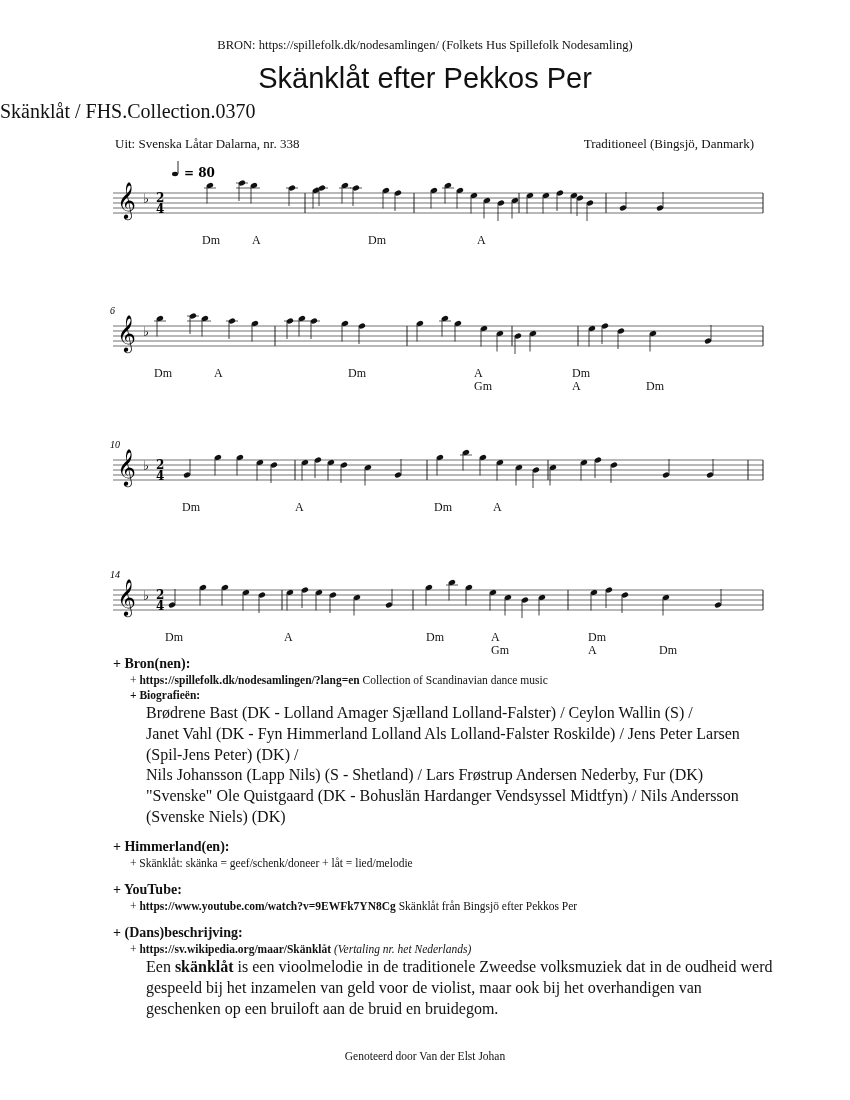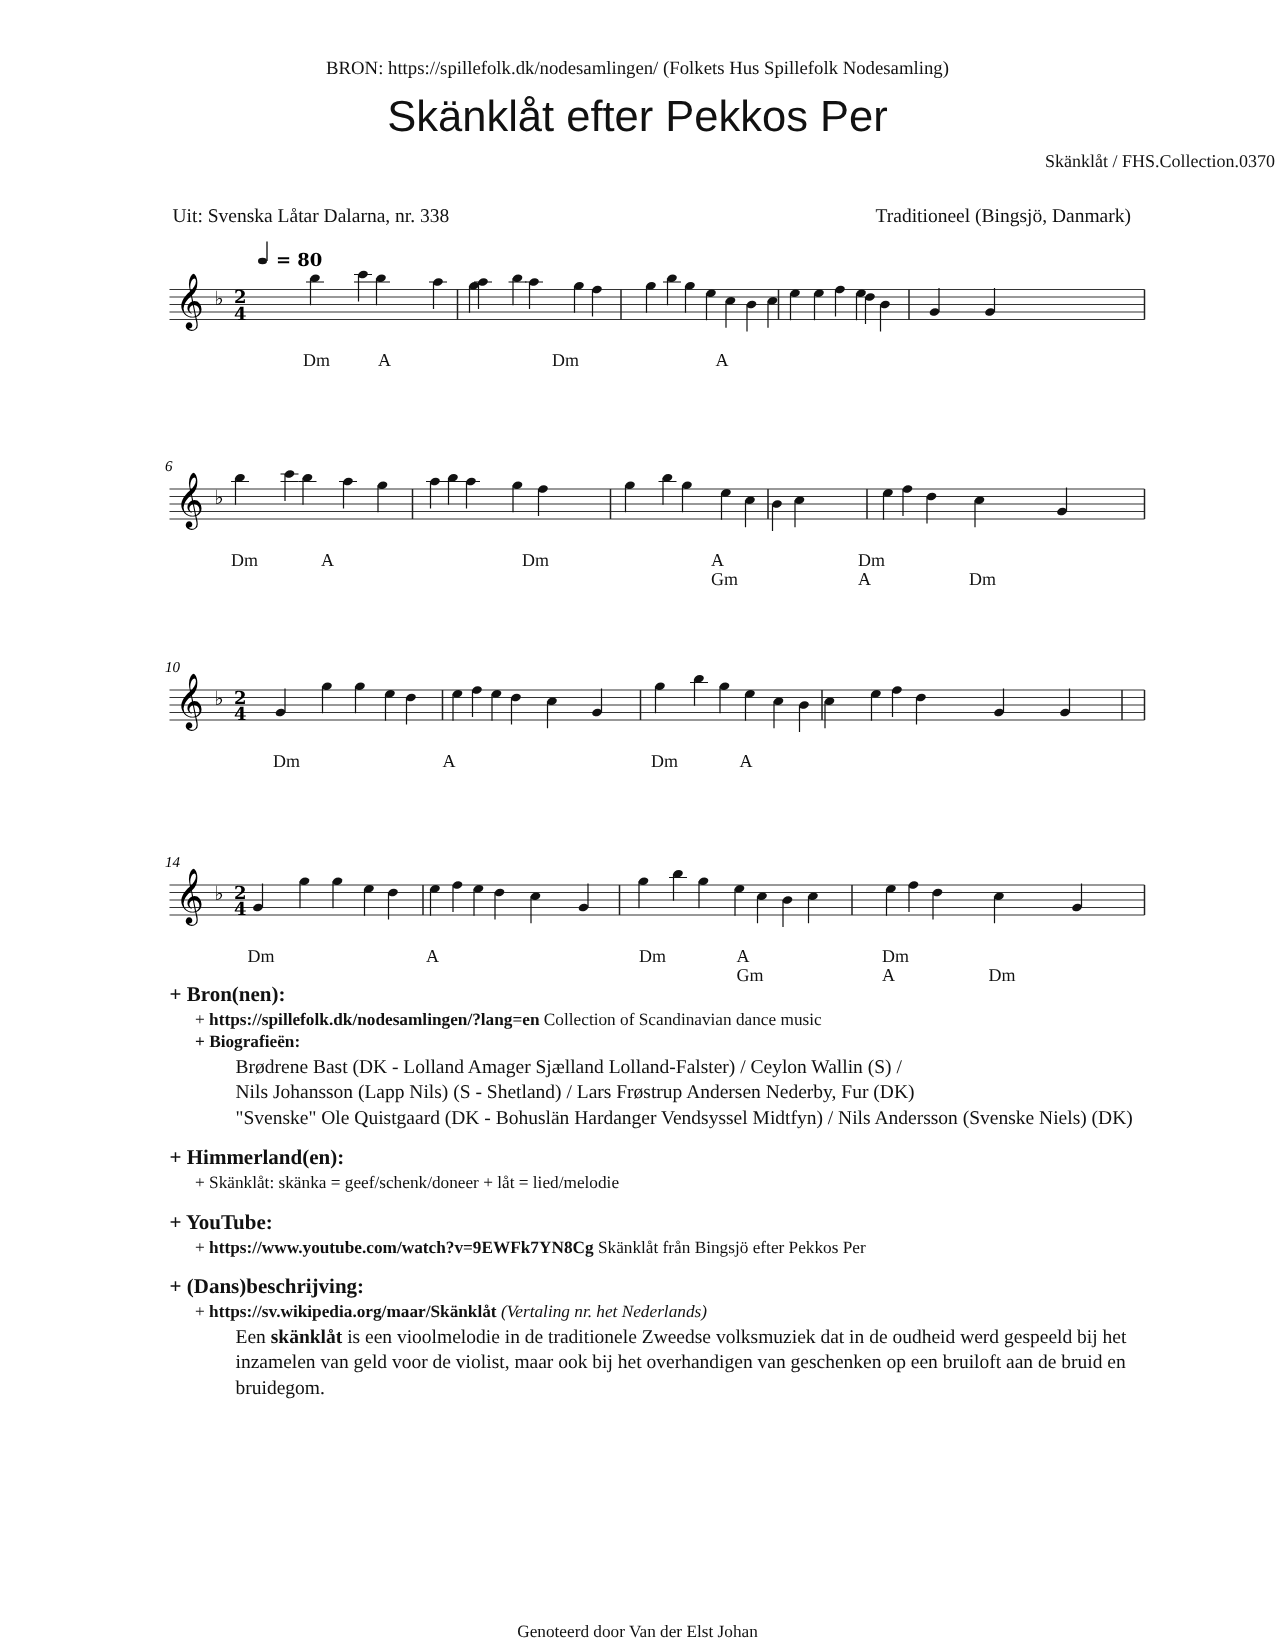--- a/index.html
+++ b/index.html
@@ -1,33 +1,33 @@
 <!DOCTYPE html>
 <html><head>
 <meta charset="utf-8">
 <style>
   html, body { margin: 0; padding: 0; background: #ffffff; }
   body { width: 850px; height: 1100px; position: relative; overflow: hidden;
          font-family: "DejaVu Serif", "Liberation Serif", serif; color: #111; }
   .abs { position: absolute; }
   .source-line { top: 38px; left: 0; width: 850px; text-align: center; font-size: 12.5px; font-family: "Liberation Serif", serif; }
   .title { top: 62px; left: 0; width: 850px; text-align: center; font-size: 29px; font-family: Liberation Sans, sans-serif; }
-  .subtitle { top: 100px; left: 0; width: 850px; text-align: right; font-size: 12px; font-family: "Liberation Serif", serif; }
+  .subtitle { top: 100px; left: 0; width: 850px; text-align: left; font-size: 20px; font-family: "Liberation Serif", serif; }
   .meta-left { top: 136px; left: 115px; font-size: 13px; font-family: "Liberation Serif", serif; }
   .meta-right { top: 136px; right: 96px; font-size: 13px; font-family: "Liberation Serif", serif; }
   svg.system { position: absolute; left: 0; width: 850px; overflow: visible; }
   .notes { position: absolute; left: 113px; width: 660px; font-family: "Liberation Serif", serif; font-size: 12px; line-height: 1.3; }
   .h { font-weight: bold; font-size: 14px; margin-left: 0; }
   .l1 { margin-left: 17px; font-size: 11.5px; }
   .l1b { margin-left: 4px; font-size: 11.5px; }
-  .l2 { margin-left: 44px; font-size: 13px; }
+  .l2 { margin-left: 33px; font-size: 16px; }
   .b { font-weight: bold; }
   .i { font-style: italic; }
   .sec { margin-bottom: 10px; }
-  .footer { top: 1082px; left: 0; width: 850px; text-align: center; font-size: 11.5px; font-family: "Liberation Serif", serif; }
+  .footer { top: 1050px; left: 0; width: 850px; text-align: center; font-size: 11.5px; font-family: "Liberation Serif", serif; }
   a, .link { color: #111; text-decoration: none; font-weight: bold; }
 </style>
 </head>
 <body>
 
 <div class="abs source-line">BRON: https://spillefolk.dk/nodesamlingen/ (Folkets Hus Spillefolk Nodesamling)</div>
 <div class="abs title">Skänklåt efter Pekkos Per</div>
 <div class="abs subtitle">Skänklåt / FHS.Collection.0370</div>
 <div class="abs meta-left">Uit: Svenska Låtar Dalarna, nr. 338</div>
 <div class="abs meta-right">Traditioneel (Bingsjö, Danmark)</div>
@@ -331,20 +331,21 @@
     <div class="abs" style="left: 588px; top: 643px; font-size: 12px; font-family: &quot;Liberation Serif&quot;, serif;">A</div>
     <div class="abs" style="left: 659px; top: 643px; font-size: 12px; font-family: &quot;Liberation Serif&quot;, serif;">Dm</div>
   </div>
 
 <div class="notes" style="top:655px;">
   <div class="sec">
     <div class="h">+ Bron(nen):</div>
     <div class="l1"><span>+ </span><span class="link">https://spillefolk.dk/nodesamlingen/?lang=en</span><span> Collection of Scandinavian dance music</span></div>
     <div class="l1 b">+ Biografieën:</div>
     <div class="l2">Brødrene Bast (DK - Lolland Amager Sjælland Lolland-Falster) / Ceylon Wallin (S) /</div>
+    <div class="l2">Janet Vahl (DK - Fyn Himmerland Lolland Als Lolland-Falster Roskilde) / Jens Peter Larsen (Spil-Jens Peter) (DK) /</div>
     <div class="l2">Nils Johansson  (Lapp Nils) (S - Shetland) / Lars Frøstrup Andersen  Nederby, Fur (DK)</div>
     <div class="l2">"Svenske" Ole Quistgaard (DK - Bohuslän Hardanger Vendsyssel Midtfyn) / Nils Andersson (Svenske Niels) (DK)</div>
   </div>
   <div class="sec">
     <div class="h">+ Himmerland(en):</div>
     <div class="l1">+ Skänklåt: skänka = geef/schenk/doneer + låt = lied/melodie</div>
   </div>
   <div class="sec">
     <div class="h">+ YouTube:</div>
     <div class="l1"><span>+ </span><span class="link">https://www.youtube.com/watch?v=9EWFk7YN8Cg</span><span> Skänklåt från Bingsjö efter Pekkos Per</span></div>

